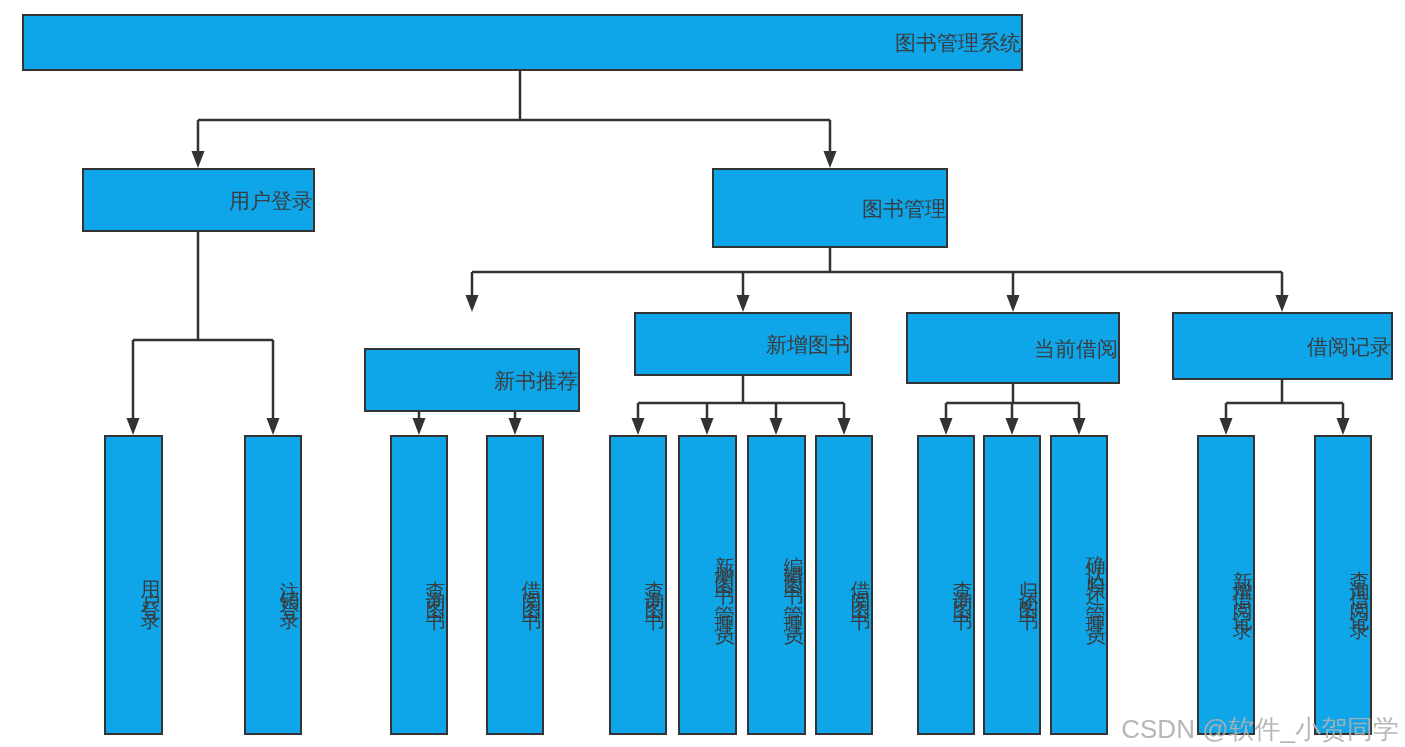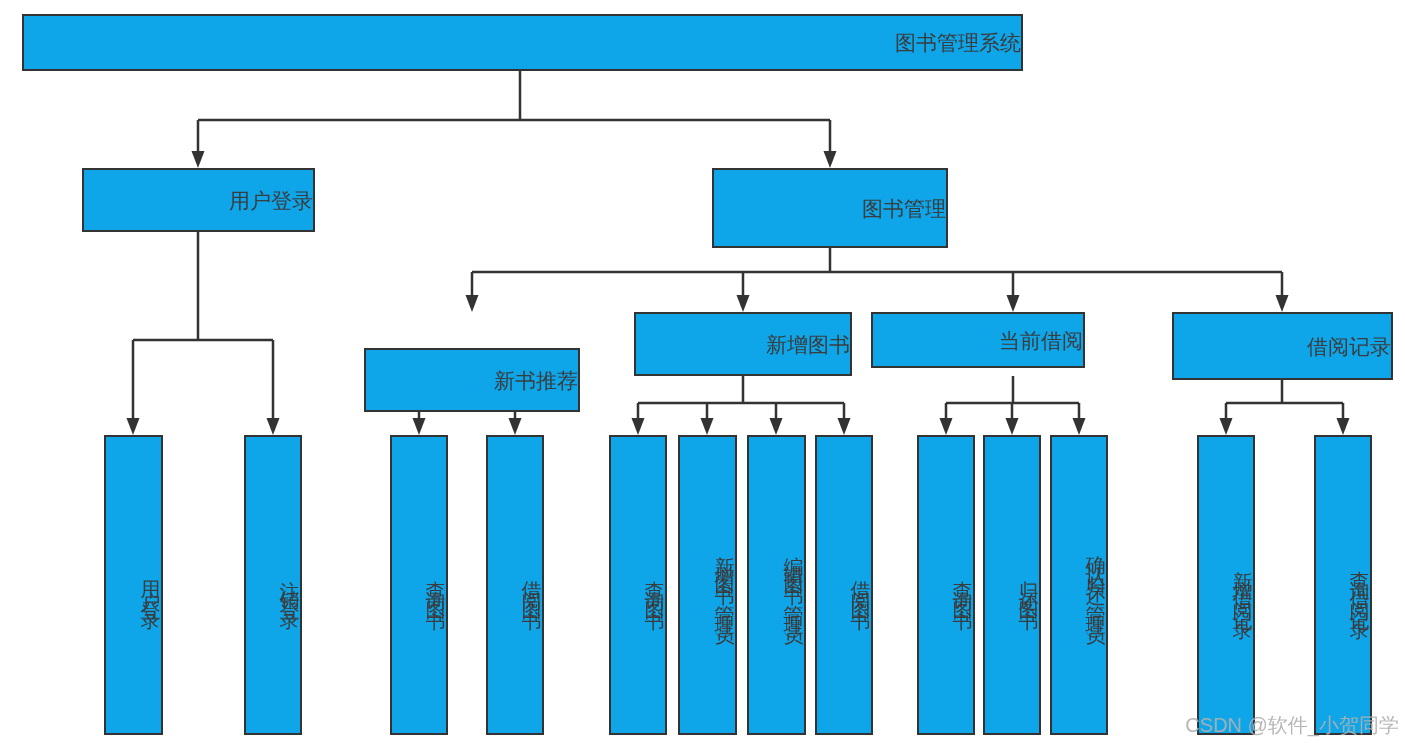--- a/index.html
+++ b/index.html
@@ -14,21 +14,21 @@
   }
   .node .lbl {
     color:#3b3b3b; font-size:21px; line-height:1; white-space:nowrap;
   }
   .node.vertical .lbl {
     writing-mode:vertical-rl; -webkit-writing-mode:vertical-rl;
     font-size:20px; letter-spacing:10px; white-space:normal;
   }
   #watermark {
     position:absolute; right:6px; top:712px; z-index:10;
-    color:#b0b0b0; opacity:0.92; font-size:20px; white-space:nowrap;
+    color:#b0b0b0; opacity:0.92; font-size:26px; white-space:nowrap;
   }
 </style>
 </head>
 <body>
 
 <div id="stage">
   <svg id="connector-layer" xmlns="http://www.w3.org/2000/svg" viewBox="0 0 1405 747">
       <polygon points="191.5,151 204.5,151 198,168" fill="#333333"></polygon>
       <polygon points="823.5,151 836.5,151 830,168" fill="#333333"></polygon>
       <path d="M 520 71 L 520 120 M 198 120 L 830 120 M 198 120 L 198 158 M 830 120 L 830 158" fill="none" stroke="#333333" stroke-width="2.5"></path>
@@ -66,21 +66,21 @@
     </div>
     <div class="node" style="left: 712px; top: 168px; width: 236px; height: 80px;">
       <span class="lbl">图书管理</span>
     </div>
     <div class="node" style="left: 364px; top: 312px; width: 216px; height: 64px; margin-top: 36px;">
       <span class="lbl">新书推荐</span>
     </div>
     <div class="node" style="left: 634px; top: 312px; width: 218px; height: 64px;">
       <span class="lbl">新增图书</span>
     </div>
-    <div class="node" style="left: 871px; top: 312px; width: 214px; height: 56px;">
+    <div class="node" style="left: 906px; top: 312px; width: 214px; height: 72px;">
       <span class="lbl">当前借阅</span>
     </div>
     <div class="node" style="left: 1172px; top: 312px; width: 221px; height: 68px;">
       <span class="lbl">借阅记录</span>
     </div>
     <div class="node vertical" style="left: 104px; top: 435px; width: 59px; height: 300px;">
       <span class="lbl">用户登录</span>
     </div>
     <div class="node vertical" style="left: 244px; top: 435px; width: 58px; height: 300px;">
       <span class="lbl">注销登录</span>

